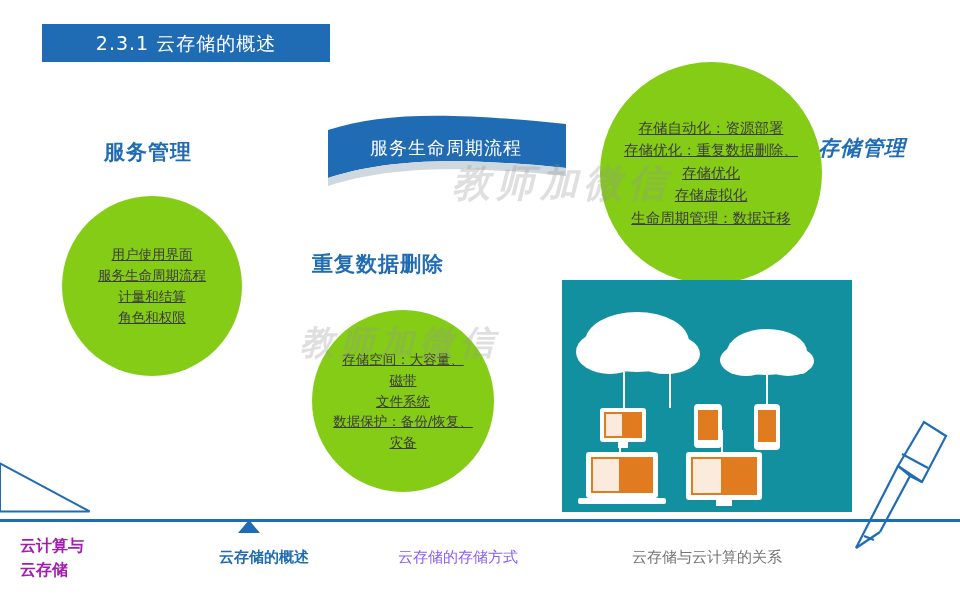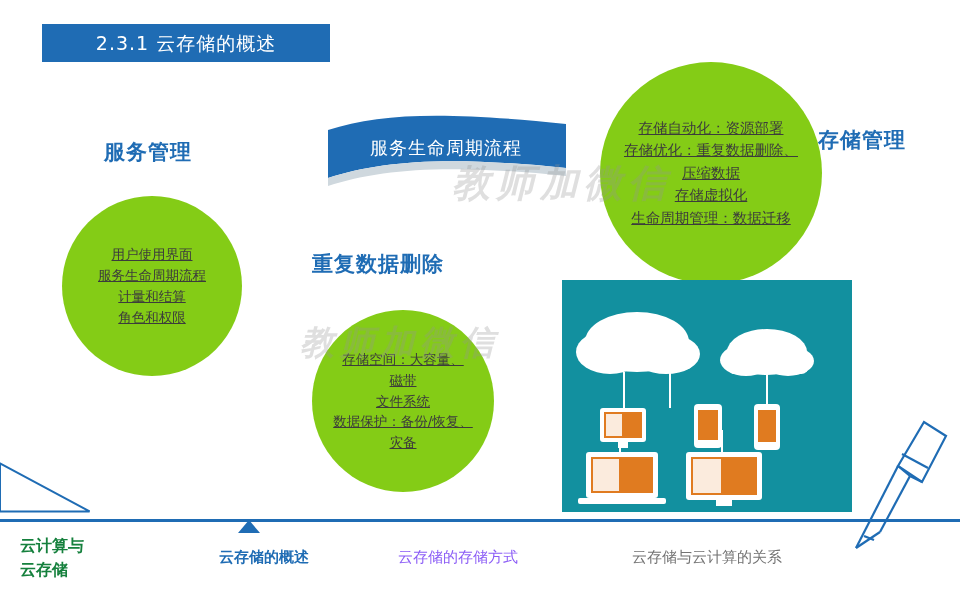--- a/index.html
+++ b/index.html
@@ -47,36 +47,36 @@
   .c-storage-res{left:312px;top:310px;width:182px;height:182px;font-size:13.5px;}
   .c-storage-mgmt{left:600px;top:62px;width:222px;height:222px;font-size:14.5px;}
 
   
   .head{
     position:absolute;color:#1f6cb4;font-size:21px;font-weight:bold;
     letter-spacing:1px;white-space:nowrap;
   }
   .h-service{left:104px;top:138px;}
   .h-res{left:312px;top:250px;}
-  .h-mgmt{left:818px;top:126px;}
+  .h-mgmt{left:818px;top:134px;font-style:italic;}
 
   
   .panel{
     position:absolute;left:562px;top:280px;width:290px;height:232px;
     background:#12909f;overflow:hidden;
   }
 
   
   .bottom-line{
     position:absolute;left:0;top:519px;width:960px;height:3px;background:#1f6cb4;
   }
   .bl-diag{position:absolute;left:0;top:460px;width:160px;height:62px;}
   .brand{
     position:absolute;left:20px;top:534px;
-    color:#15803d;font-size:16px;font-weight:bold;line-height:1.5;
+    color:#a21caf;font-size:16px;font-weight:bold;line-height:1.5;
   }
   .nav{
     position:absolute;top:548px;font-size:15px;white-space:nowrap;
   }
   .nav.active{color:#1f6cb4;font-weight:bold;left:200px;margin-left:19px;}
   .nav.n2{color:#8b5cf6;left:398px;}
   .nav.n3{color:#737373;left:632px;}
   .nav-marker{
     position:absolute;left:238px;top:520px;width:0;height:0;
     border-left:11px solid transparent;border-right:11px solid transparent;
@@ -128,21 +128,21 @@
     <div>存储空间：大容量、</div>
     <div>磁带</div>
     <div>文件系统</div>
     <div>数据保护：备份/恢复、</div>
     <div>灾备</div>
   </div>
 
   <div class="circle c-storage-mgmt">
     <div>存储自动化：资源部署</div>
     <div>存储优化：重复数据删除、</div>
-    <div>压缩数据</div>
+    <div>存储优化</div>
     <div>存储虚拟化</div>
     <div>生命周期管理：数据迁移</div>
   </div>
 
   <div class="panel">
     <svg width="290" height="232" viewBox="0 0 290 232">
 
       <g fill="#ffffff">
         <ellipse cx="75" cy="62" rx="52" ry="30"></ellipse>
         <ellipse cx="48" cy="72" rx="34" ry="22"></ellipse>

